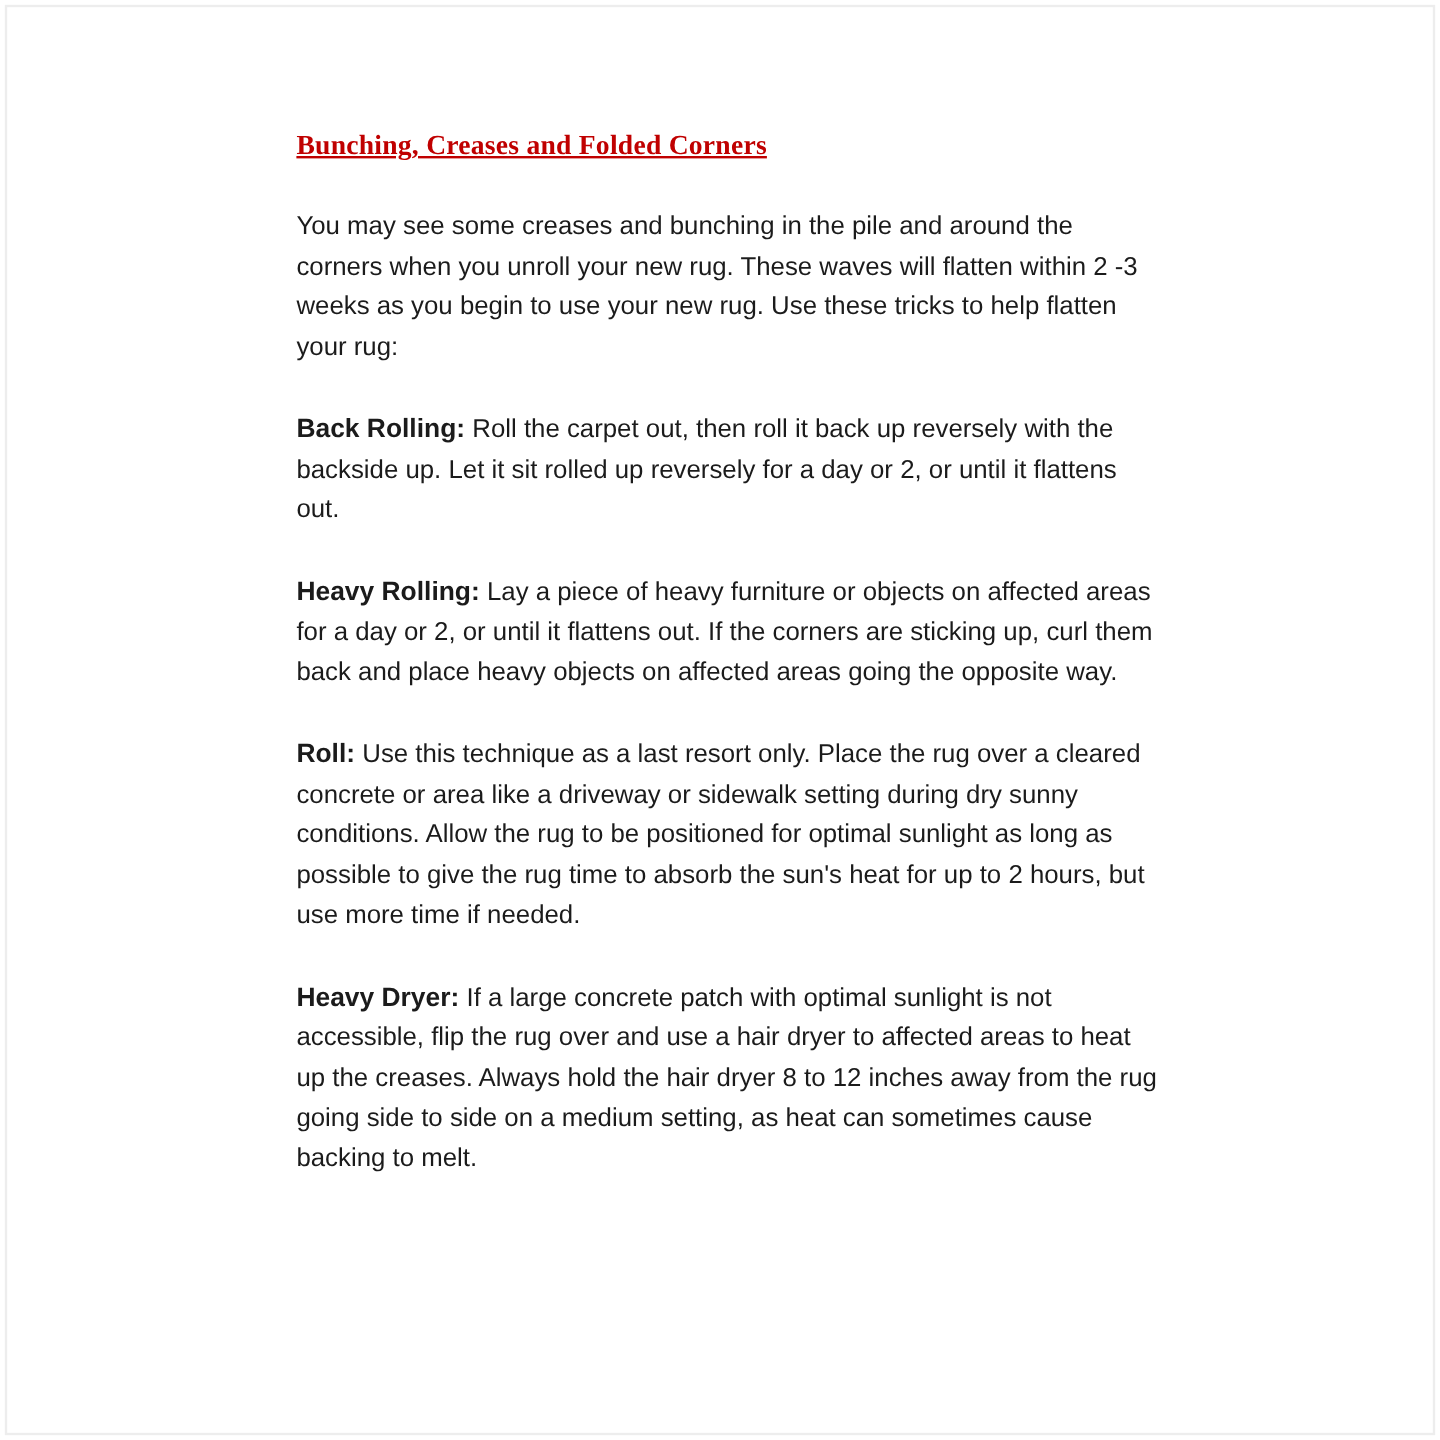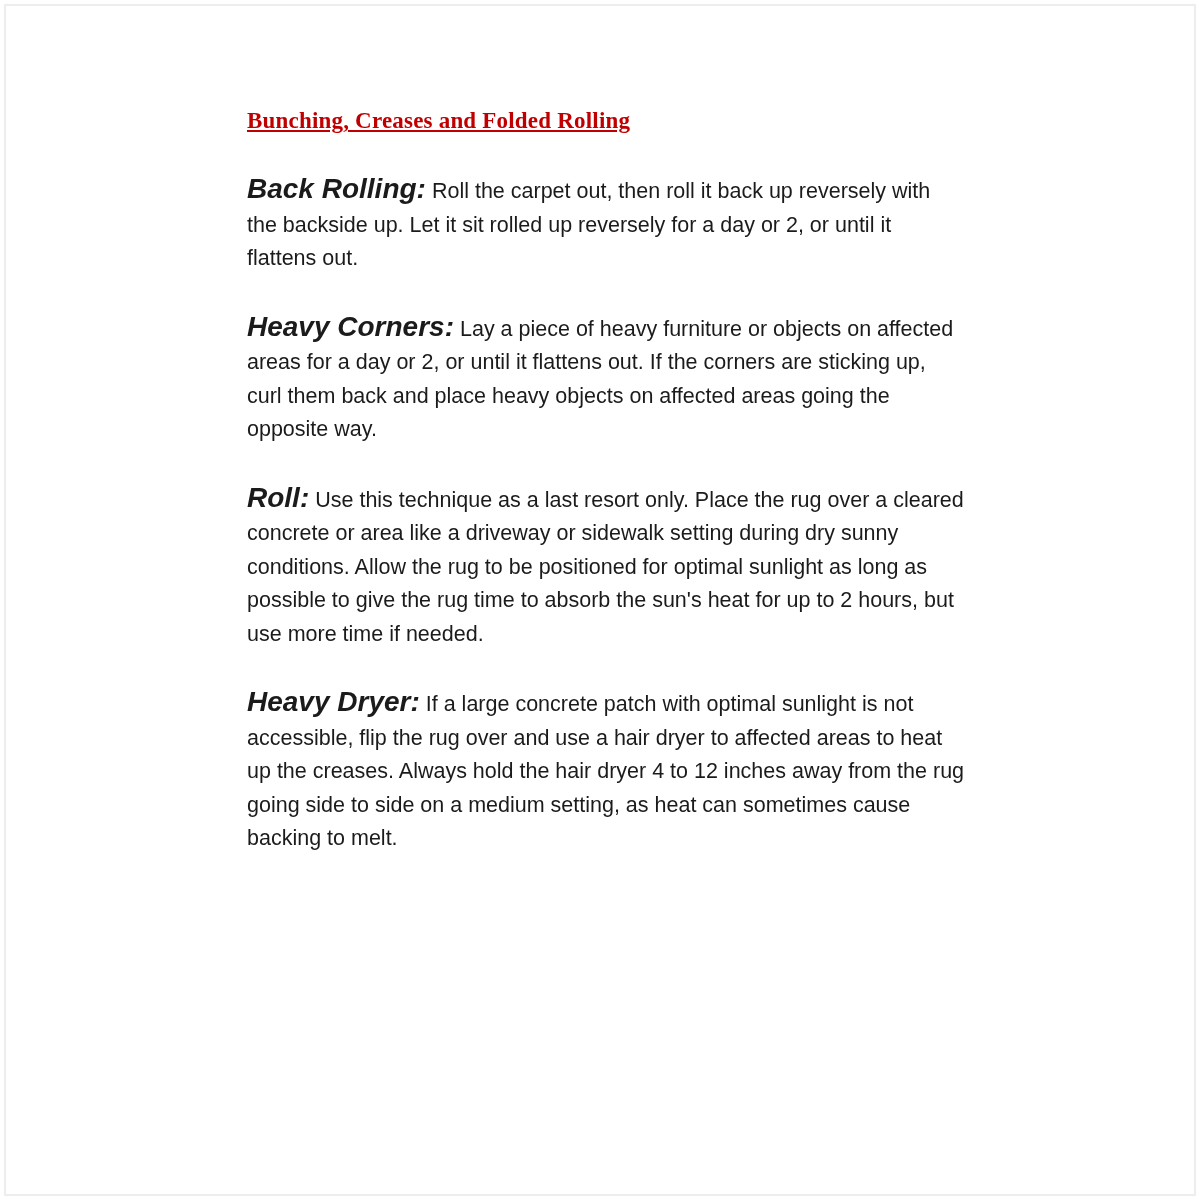--- a/index.html
+++ b/index.html
@@ -39,39 +39,39 @@
   .doc-paragraph {
     font-size: 21.5px;
     line-height: 33.5px;
     margin: 0 0 34px 0;
   }
   .doc-paragraph:last-child {
     margin-bottom: 0;
   }
   .section-label {
     font-weight: bold;
-    font-size: 28px;
-    font-style: italic;
+    font-size: 22px;
   }
 </style>
 </head>
 <body>
 
 <div class="page-frame"></div>
 
 <div class="doc-content">
 
-  <h1 class="doc-heading">Bunching, Creases and Folded Rolling</h1>
+  <h1 class="doc-heading">Bunching, Creases and Folded Corners</h1>
 
+  <p class="doc-paragraph">You may see some creases and bunching in the pile and around the corners when you unroll your new rug. These waves will flatten within 2 -3 weeks as you begin to use your new rug. Use these tricks to help flatten your rug:</p>
 
   <p class="doc-paragraph"><span class="section-label">Back Rolling:</span>
     <span>Roll the carpet out, then roll it back up reversely with the backside up. Let it sit rolled up reversely for a day or 2, or until it flattens out.</span></p>
 
-  <p class="doc-paragraph"><span class="section-label">Heavy Corners:</span>
+  <p class="doc-paragraph"><span class="section-label">Heavy Rolling:</span>
     <span>Lay a piece of heavy furniture or objects on affected areas for a day or 2, or until it flattens out. If the corners are sticking up, curl them back and place heavy objects on affected areas going the opposite way.</span></p>
 
   <p class="doc-paragraph"><span class="section-label">Roll:</span>
     <span>Use this technique as a last resort only. Place the rug over a cleared concrete or area like a driveway or sidewalk setting during dry sunny conditions. Allow the rug to be positioned for optimal sunlight as long as possible to give the rug time to absorb the sun's heat for up to 2 hours, but use more time if needed.</span></p>
 
   <p class="doc-paragraph"><span class="section-label">Heavy Dryer:</span>
-    <span>If a large concrete patch with optimal sunlight is not accessible, flip the rug over and use a hair dryer to affected areas to heat up the creases. Always hold the hair dryer 4 to 12 inches away from the rug going side to side on a medium setting, as heat can sometimes cause backing to melt.</span></p>
+    <span>If a large concrete patch with optimal sunlight is not accessible, flip the rug over and use a hair dryer to affected areas to heat up the creases. Always hold the hair dryer 8 to 12 inches away from the rug going side to side on a medium setting, as heat can sometimes cause backing to melt.</span></p>
 
 </div>
 
 </body></html>

